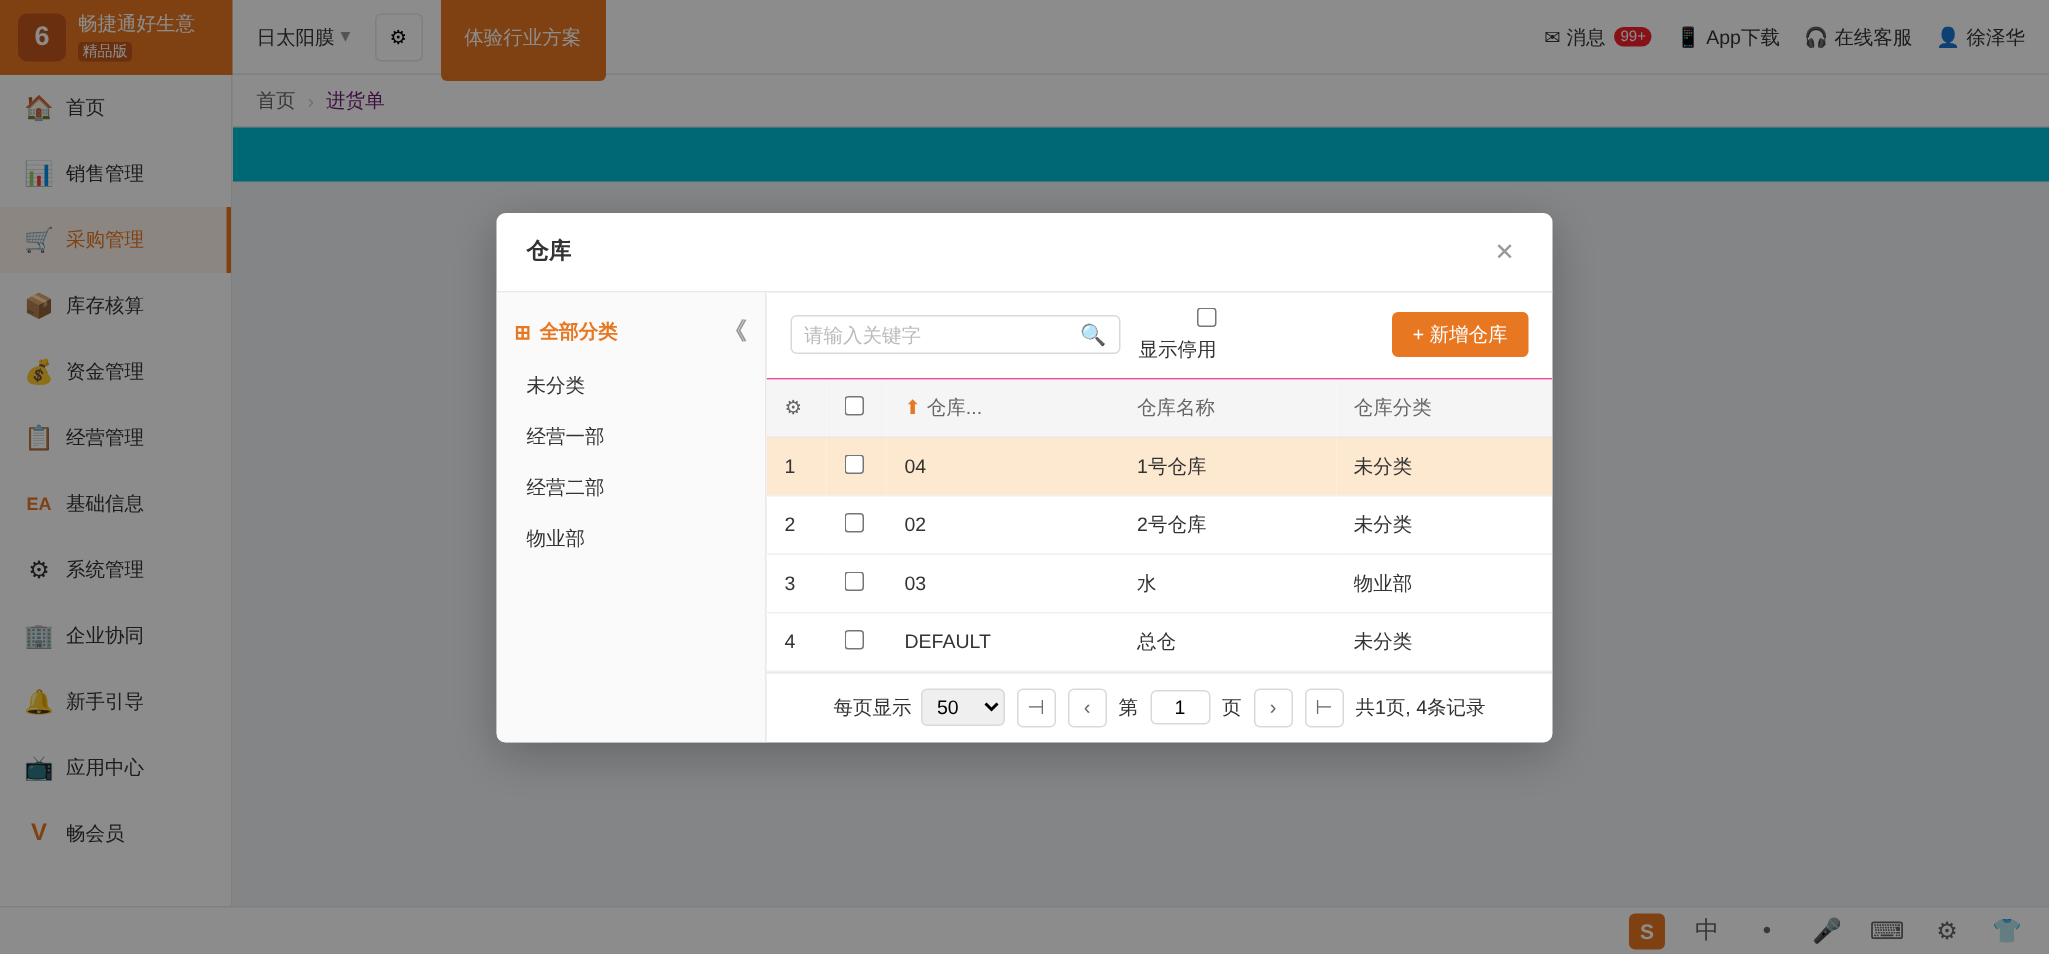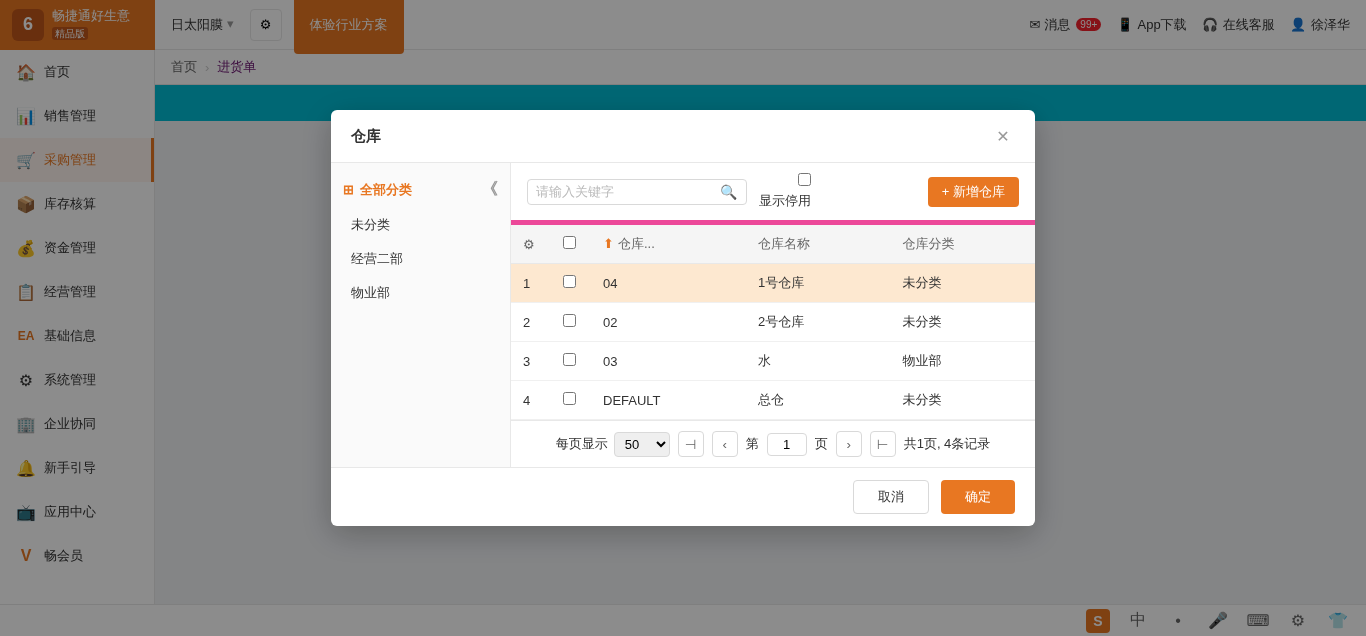--- a/index.html
+++ b/index.html
@@ -218,21 +218,21 @@
     
     .modal-content {
       flex: 1;
       display: flex;
       flex-direction: column;
       overflow: hidden;
     }
 
     .modal-toolbar {
       padding: 10px 16px;
-      border-bottom: 5px solid #ec4899;
+      border-bottom: 1px solid #ec4899;
       display: flex;
       align-items: center;
       gap: 12px;
     }
     .modal-search {
       display: flex;
       align-items: center;
       border: 1px solid #d9d9d9;
       border-radius: 4px;
       padding: 4px 8px;
@@ -498,20 +498,21 @@
 
     <div class="modal-body">
 
       <div class="modal-sidebar">
         <div class="modal-sidebar-header">
           <span style="margin-right:6px;">⊞</span>
           <span>全部分类</span>
           <span class="modal-sidebar-collapse">《</span>
         </div>
         <div class="modal-sidebar-item">未分类</div>
+        <div class="modal-sidebar-item">经营一部</div>
         <div class="modal-sidebar-item">经营二部</div>
         <div class="modal-sidebar-item">物业部</div>
       </div>
 
       <div class="modal-content">
 
         <div class="modal-toolbar">
           <div class="modal-search">
             <input type="text" placeholder="请输入关键字" style="">
             <span class="search-icon">🔍</span>
@@ -582,24 +583,20 @@
           <input class="page-input" type="text" value="1" style="">
           <span>页</span>
           <button class="page-nav-btn">›</button>
           <button class="page-nav-btn">⊢</button>
           <span>共1页, 4条记录</span>
         </div>
 
       </div>
     </div>
 
-    <div class="modal-footer">
-      <button class="btn-cancel">取消</button>
-      <button class="btn-confirm">确定</button>
-    </div>
 
   </div>
 </div>
 
 <div class="bottom-bar">
   <div class="bottom-icon" style="background:#e87722;color:white;border-radius:4px;font-weight:bold;font-size:14px;padding:2px 6px;">S</div>
   <div class="bottom-icon">中</div>
   <div class="bottom-icon">•</div>
   <div class="bottom-icon">🎤</div>
   <div class="bottom-icon">⌨</div>

